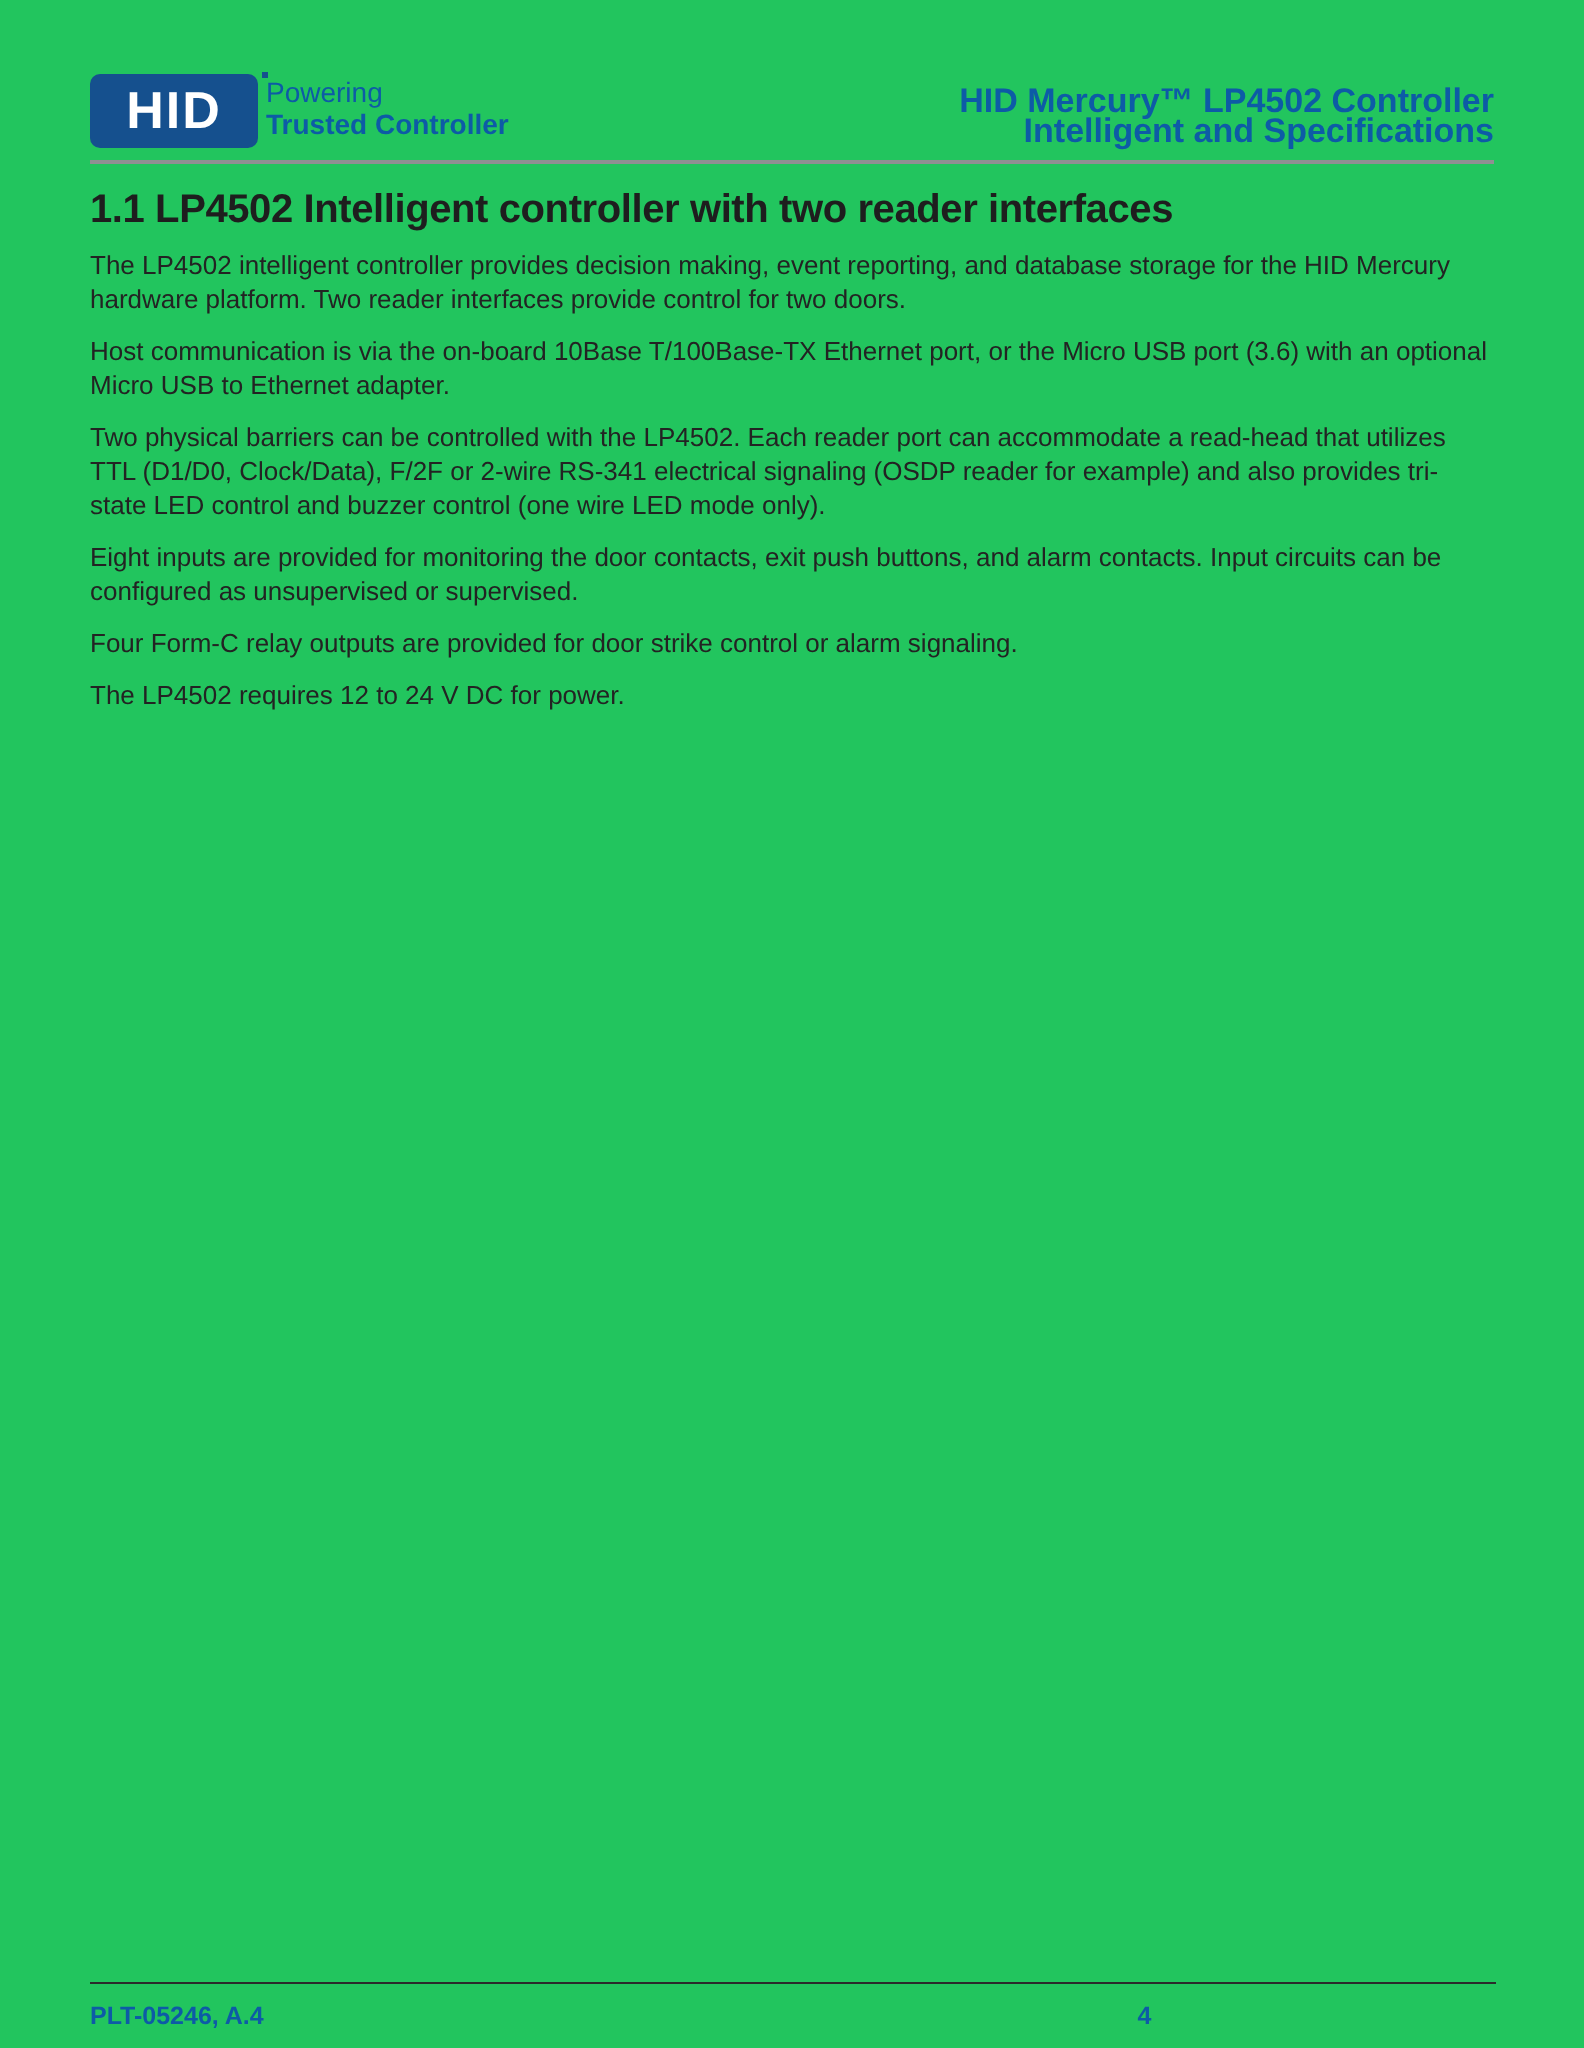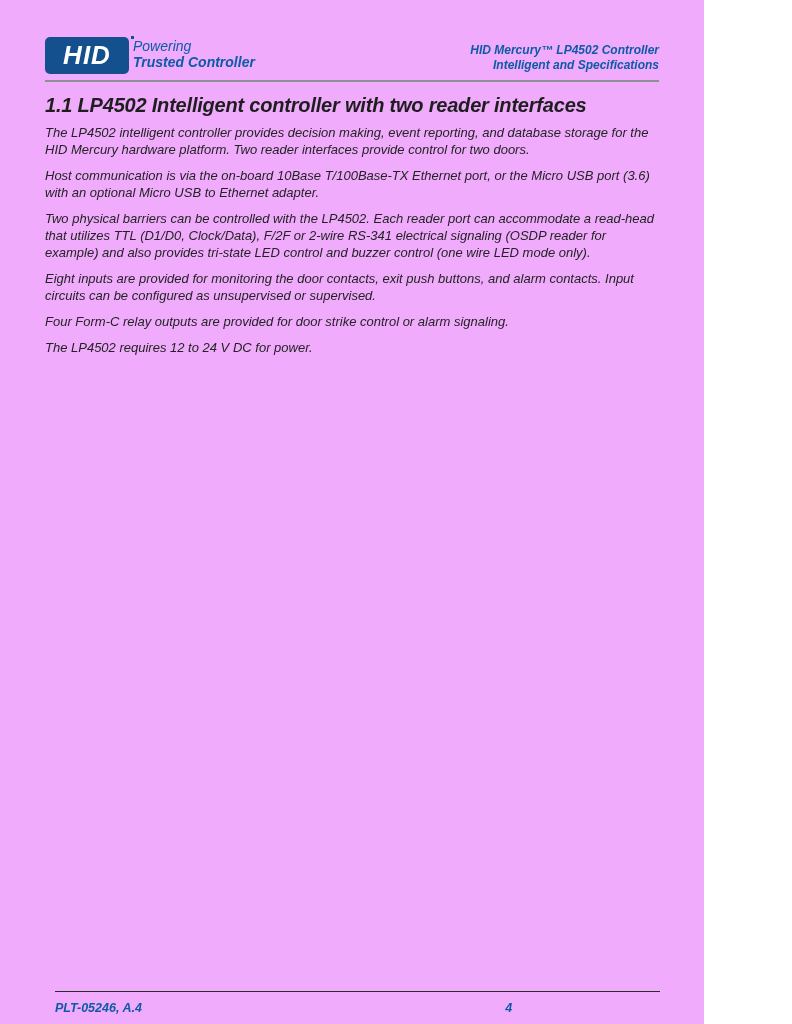--- a/index.html
+++ b/index.html
@@ -5,23 +5,22 @@
   * { margin: 0; padding: 0; box-sizing: border-box; }
   html, body { background: #ffffff; }
   body {
     width: 792px; height: 1024px;
     font-family: "Liberation Sans", sans-serif;
     position: relative;
     overflow: hidden;
   }
   .page {
     position: relative;
-    width: 704px; height: 1024px;
-    background: #f0abfc;
-    font-style: italic;
+    width: 792px; height: 1024px;
+    background: #22c55e;
   }
   .content {
     padding: 0 45px;
   }
   
   .header {
     padding-top: 37px;
     display: flex;
     justify-content: space-between;
     align-items: flex-start;
@@ -45,21 +44,21 @@
     background: #15508e;
   }
   .tagline { margin-left: 4px; margin-top: 2px; color: #0d5ba6; }
   .tagline-line1 { font-size: 14px; font-weight: normal; line-height: 15px; }
   .tagline-line2 { font-size: 14px; font-weight: bold; line-height: 16px; }
   .doc-title {
     margin-top: 6px;
     text-align: right;
     color: #0d5ba6;
     font-weight: bold;
-    font-size: 12px;
+    font-size: 17px;
     line-height: 15px;
   }
   .header-rule {
     margin-top: 6px;
     height: 2px;
     background: #8f9092;
   }
   
   .section-heading {
     margin-top: 12px;
@@ -75,21 +74,20 @@
     line-height: 17px;
     color: #232323;
     margin-bottom: 9px;
     max-width: 705px;
   }
   
   .footer {
     position: absolute;
     left: 45px; right: 44px;
     top: 991px;
-    margin-left: 10px;
   }
   .footer-rule { height: 1px; background: #2b2b2b; }
   .footer-row {
     margin-top: 9px;
     display: flex;
     align-items: baseline;
     color: #0d5ba6;
     font-weight: bold;
     font-size: 12.5px;
   }

